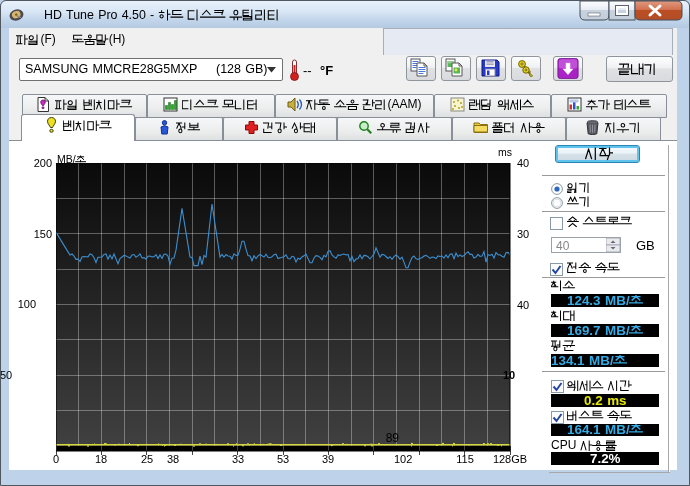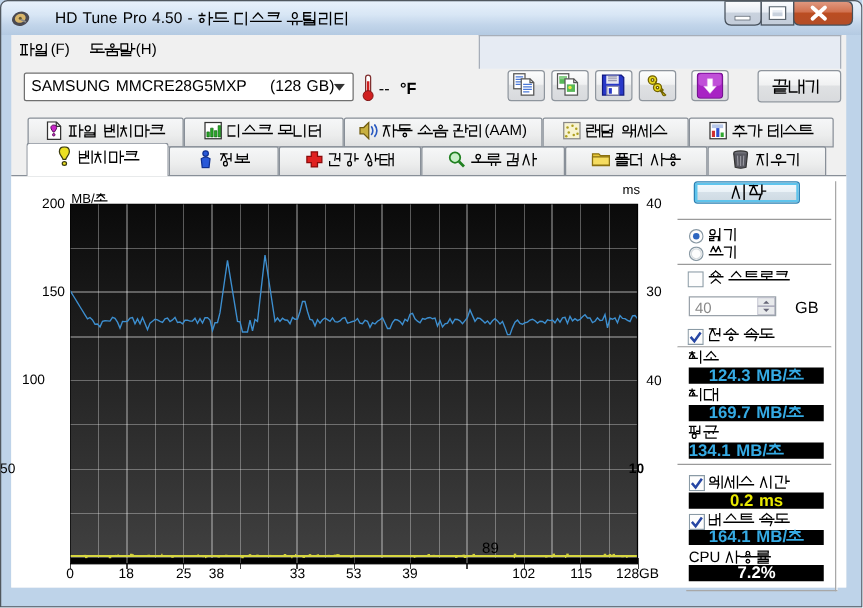--- a/index.html
+++ b/index.html
@@ -359,21 +359,21 @@
 <div class="txt" style="left:517px;top:298.5px;font-size:11px;font-weight:normal;color:#000;">40</div>
 <div class="txt" style="left:503px;top:369.25px;font-size:11px;font-weight:bold;color:#000;">10</div>
 <div class="txt" style="left:31px;top:453px;width:50px;text-align:center;font-size:11px">0</div>
 <div class="txt" style="left:76px;top:453px;width:50px;text-align:center;font-size:11px">18</div>
 <div class="txt" style="left:122px;top:453px;width:50px;text-align:center;font-size:11px">25</div>
 <div class="txt" style="left:167px;top:453px;width:50px;text-align:left;font-size:11px">38</div>
 <div class="txt" style="left:213px;top:453px;width:50px;text-align:center;font-size:11px">33</div>
 <div class="txt" style="left:258px;top:453px;width:50px;text-align:center;font-size:11px">53</div>
 <div class="txt" style="left:303px;top:453px;width:50px;text-align:center;font-size:11px">39</div>
 <div class="txt" style="left:349px;top:431px;width:50px;text-align:right;font-size:12px">89</div>
-<div class="txt" style="left:394px;top:453px;width:50px;text-align:center;font-size:11px">102</div>
+<div class="txt" style="left:394px;top:453px;width:50px;text-align:left;font-size:11px">102</div>
 <div class="txt" style="left:440px;top:453px;width:50px;text-align:center;font-size:11px">115</div>
 <div class="txt" style="left:485px;top:453px;width:50px;text-align:center;font-size:11px">128GB</div>
 <div class="abs" style="left:555px;top:145px;width:85px;height:18px;border:1px solid #2c83b5;border-radius:3px;background:linear-gradient(180deg,#f5fafd 0%,#eaf2f7 45%,#d6e1e9 50%,#cdd9e2 100%);box-shadow:inset 0 0 0 2px #5fc4ec"></div>
 <div class="abs" style="left:585px;top:146px"><svg width="30" height="16" viewBox="0 0 30 16">
       <path d="M3.6,3.1 L0.7,12.5 M3.6,3.1 L6.5,12.5 M10.3,2.2 L10.3,13.4 M14.7,2.5 L20.9,2.5 M17.8,2.5 L15.2,8.4 M17.8,2.5 L20.4,8.4 M24.5,2.2 L24.5,9.0 M24.5,6.9 L27.4,6.9 M15.1,9.6 L23.8,9.6 M23.8,9.6 L22.5,13.4" stroke="#000" stroke-width="1.19" fill="none" stroke-linecap="square"></path>
     </svg></div>
 <div class="abs" style="left:542px;top:175px;width:123px;height:2px;border-top:1px solid #9a9a9a;border-bottom:1px solid #fff"></div>
 <svg class="abs" style="left:551px;top:183px" width="12" height="12">
     <circle cx="6" cy="6" r="5.4" fill="#fdfdfd" stroke="#8a9aa5"></circle>
     <circle cx="6" cy="6" r="2.6" fill="#2d66c0"></circle>

